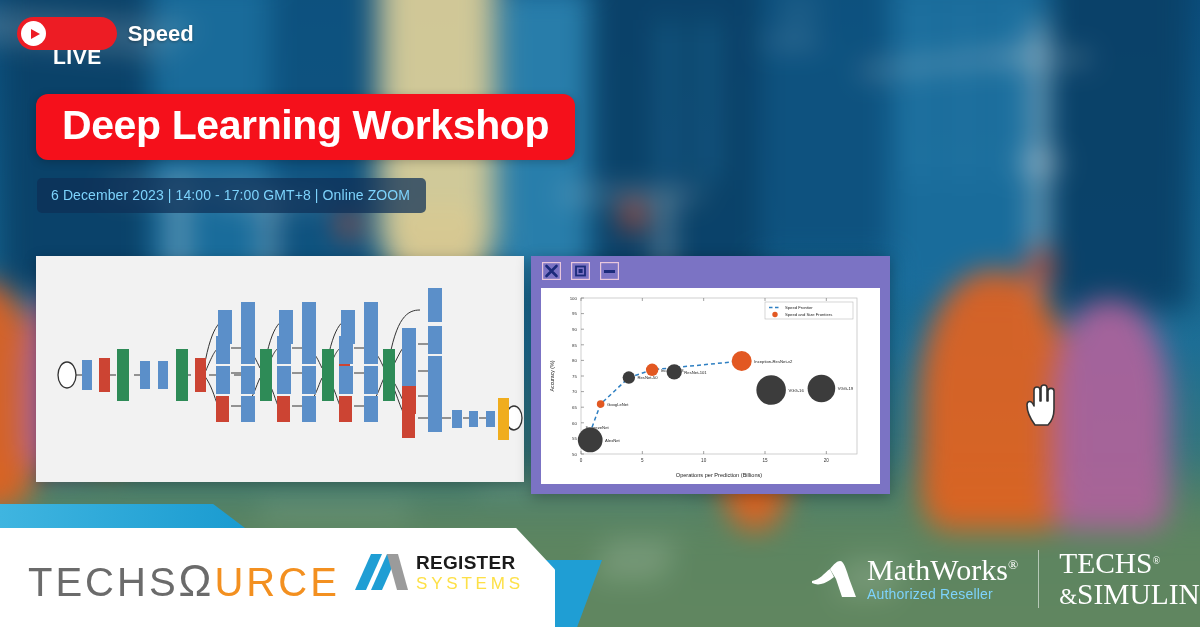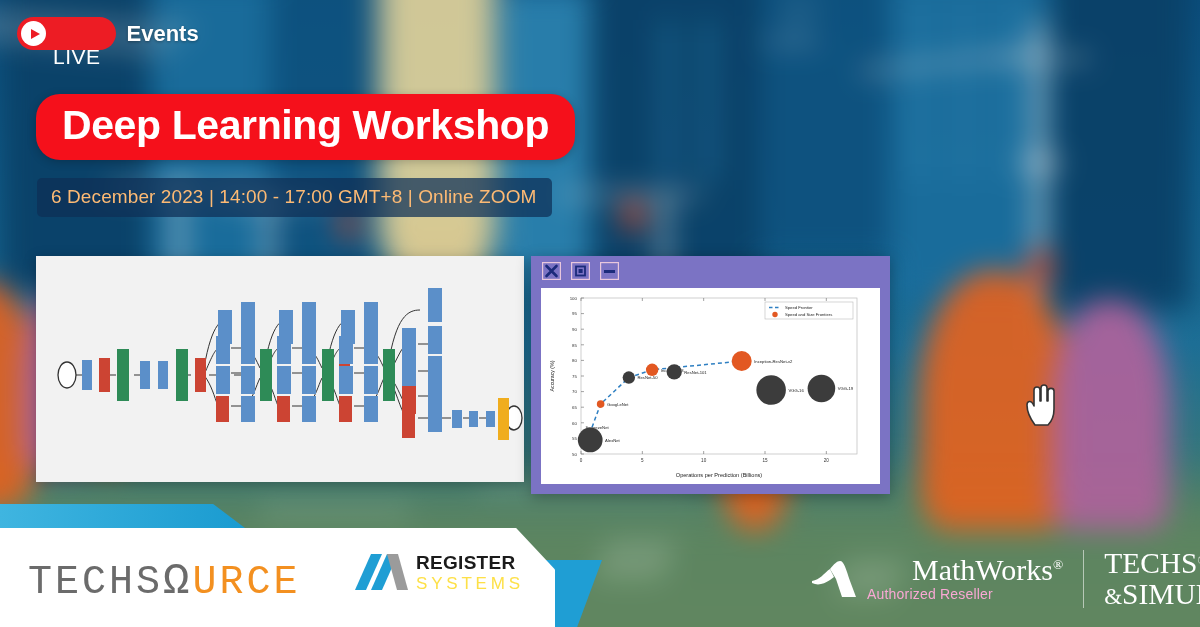--- a/index.html
+++ b/index.html
@@ -73,48 +73,48 @@
     background: #fff; display: flex; align-items: center; justify-content: center;
   }
   .play-tri {
     width: 0; height: 0;
     border-left: 9px solid #ed1c24;
     border-top: 5.5px solid transparent;
     border-bottom: 5.5px solid transparent;
     margin-left: 3px;
   }
   .live-text {
-    color: #fff; font-weight: normal; font-size: 21px; letter-spacing: .5px; margin-top: 46px;
+    color: #fff; font-weight: bold; font-size: 21px; letter-spacing: .5px; margin-top: 46px;
   }
   .events-text {
     color: #fff; font-weight: bold; font-size: 22px;
     text-shadow: 0 1px 3px rgba(0,0,0,.35);
   }
 
   
   .title-pill {
     position: absolute; left: 36px; top: 94px;
-    background: #f5101b; border-radius: 24px;
+    background: #f5101b; border-radius: 12px;
     padding: 11px 26px 14px 26px; z-index: 40;
     box-shadow: 0 2px 10px rgba(0,0,0,.22);
   }
   .title-pill span {
     color: #fff; font-size: 41px; font-weight: bold;
     letter-spacing: -.4px; line-height: 1;
     display: block; white-space: nowrap;
   }
 
   
   .date-bar {
     position: absolute; left: 37px; top: 178px;
     background: rgba(14,47,86,.72);
     border-radius: 5px; padding: 8px 16px 9px 14px; z-index: 40;
   }
   .date-bar span {
-    color: #fdba74; font-size: 19px; white-space: nowrap; letter-spacing: .1px;
+    color: #7dd3fc; font-size: 14px; white-space: nowrap; letter-spacing: .1px;
   }
 
   
   .net-panel {
     position: absolute; left: 36px; top: 256px;
     width: 488px; height: 226px;
     background: #f2f2f2; z-index: 30;
     box-shadow: 0 3px 12px rgba(0,0,0,.25);
     overflow: hidden;
   }
@@ -172,21 +172,21 @@
     clip-path: polygon(0 0, 93% 0, 100% 42%, 100% 100%, 0 100%);
   }
   .blue-para {
     position: absolute; left: 494px; top: 560px; width: 108px; height: 67px;
     background: #1f9ed4; z-index: 33;
     clip-path: polygon(23% 0, 100% 0, 77% 100%, 0 100%);
   }
 
   .ts-logo {
     position: absolute; left: 28px; top: 556px; z-index: 36;
-    font-family: Liberation Mono, monospace;
+    font-family: Liberation Sans, sans-serif;
     font-size: 40px; letter-spacing: 3px; white-space: nowrap;
   }
   .ts-a { color: #6b6b6b; }
   .ts-b { color: #f39020; }
   .ts-omega { color: #6b6b6b; font-size: 44px; }
 
   .asc-logo {
     position: absolute; left: 355px; top: 552px; z-index: 36;
     display: flex; align-items: center; gap: 7px;
   }
@@ -195,24 +195,24 @@
   .asc-name { font-size: 19px; font-weight: bold; color: #1b1b1b; letter-spacing: .3px; }
   .asc-sub  { font-size: 17px; color: #fde047; letter-spacing: 3.8px; margin-top: 3px; }
 
   .mw-block {
     position: absolute; left: 810px; top: 548px; z-index: 36;
     display: flex; align-items: center; gap: 20px;
   }
   .mw-left { display: flex; align-items: center; gap: 9px; }
   .mw-name {
     color: #fff; font-family: "Liberation Serif", serif;
-    font-size: 30px; line-height: 1; margin-left: 45px;
+    font-size: 30px; line-height: 1;
   }
   .mw-sub {
-    color: #f9a8d4; font-size: 14px; letter-spacing: .2px;
+    color: #7dd3fc; font-size: 14px; letter-spacing: .2px;
     font-family: "Liberation Sans", sans-serif;
   }
   .mw-sep { width: 1px; height: 58px; background: rgba(255,255,255,.55); }
   .ml-name {
     color: #fff; font-family: "Liberation Serif", serif;
     font-size: 23px; line-height: 1.04; white-space: nowrap;
   }
   .sup { font-size: .45em; vertical-align: super; }
   .big { font-size: 1.28em; }
 </style>
@@ -280,21 +280,21 @@
     <div class="blob tan" style="left:430px;top:250px; width:96px; height:110px; border-radius:20%;"></div>
   </div>
 
   <div class="live-row">
     <div class="live-pill">
       <span class="play-circle">
         <span class="play-tri"></span>
       </span>
       <span class="live-text">LIVE</span>
     </div>
-    <span class="events-text">Events</span>
+    <span class="events-text">Speed</span>
   </div>
 
   <div class="title-pill">
     <span>Deep Learning Workshop</span>
   </div>
 
   <div class="date-bar">
     <span>6 December 2023 |  14:00 - 17:00 GMT+8  |  Online ZOOM</span>
   </div>
 

